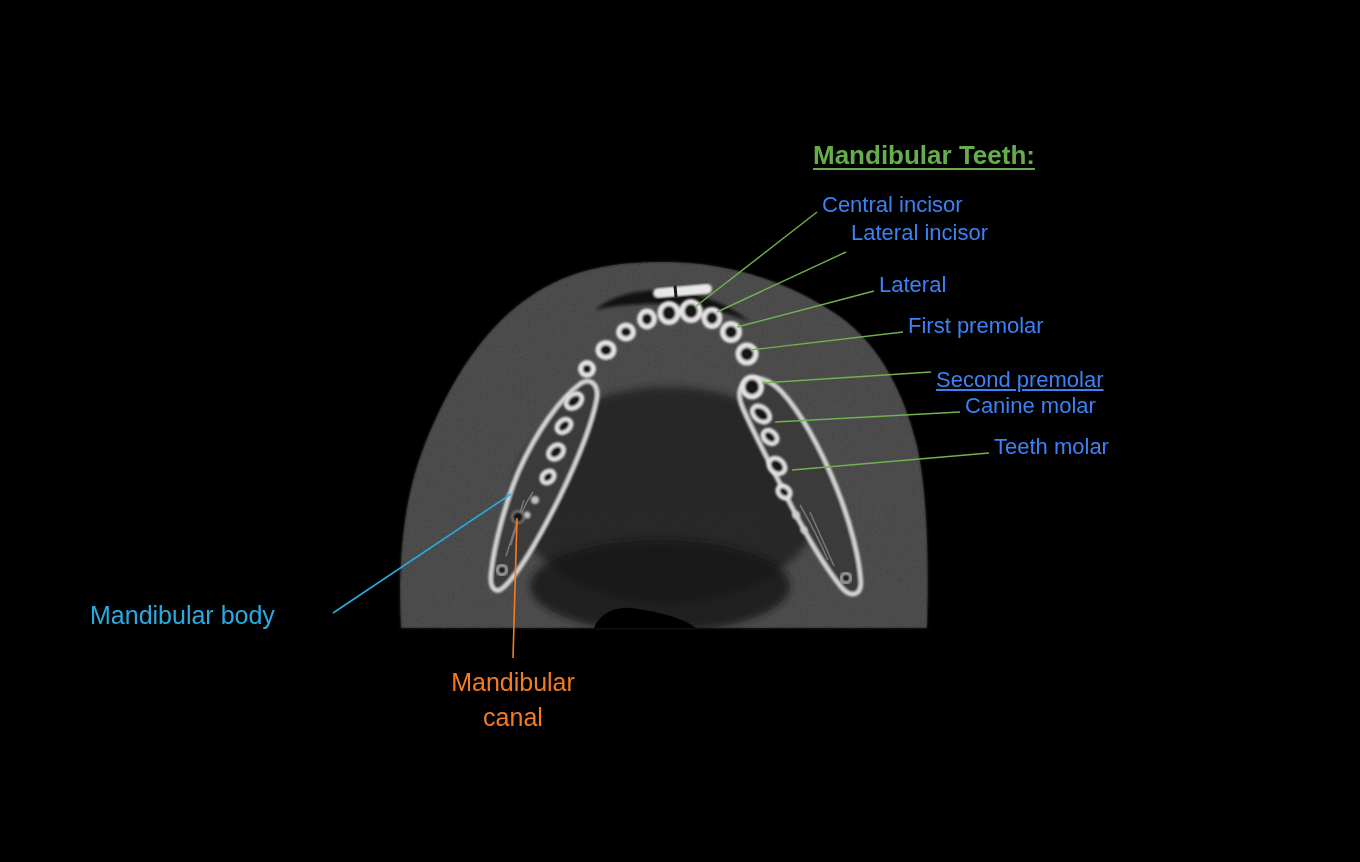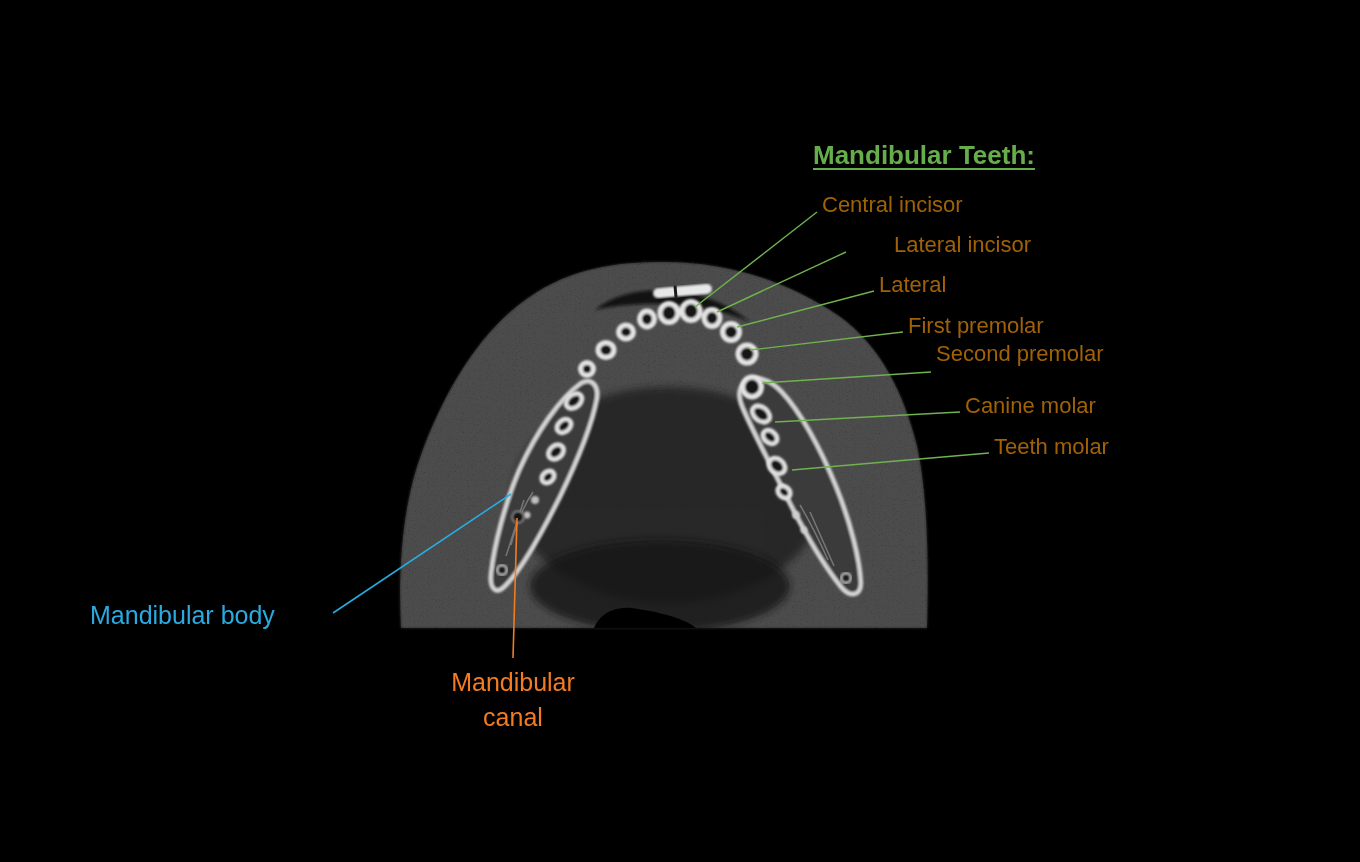--- a/index.html
+++ b/index.html
@@ -2,30 +2,30 @@
 <html><head>
 <meta charset="utf-8">
 <style>
   html,body{margin:0;padding:0;background:#000;}
   .stage{
     position:relative;width:1229px;height:862px;background:#000;
     overflow:hidden;font-family:"Liberation Sans","DejaVu Sans",sans-serif;
   }
   .stage svg{position:absolute;left:0;top:0;}
   .lbl{position:absolute;white-space:nowrap;line-height:1.15;}
-  .lbl-green{color:#a16207;font-size:22px;}
+  .lbl-green{color:#3b82f6;font-size:22px;}
   .lbl-title{
     left:813px;top:141px;color:#66ad4b;font-size:26px;font-weight:bold;
     text-decoration:underline;text-underline-offset:4px;text-decoration-thickness:2px;
   }
   .tl-0{left:822px;top:192px;}
-  .tl-1{left:851px;top:232px;margin-left:43px;}
+  .tl-1{left:851px;top:220px;}
   .tl-2{left:879px;top:272px;}
   .tl-3{left:908px;top:313px;}
-  .tl-4{left:936px;top:341px;}
+  .tl-4{left:936px;top:367px;text-decoration:underline;}
   .tl-5{left:965px;top:393px;}
   .tl-6{left:994px;top:434px;}
   .lbl-body{left:90px;top:601px;color:#29abe2;font-size:25px;}
   .lbl-canal{
     left:432px;top:665px;width:162px;color:#f47b20;font-size:25px;
     text-align:center;white-space:normal;line-height:35px;
   }
 </style>
 </head>
 <body>

